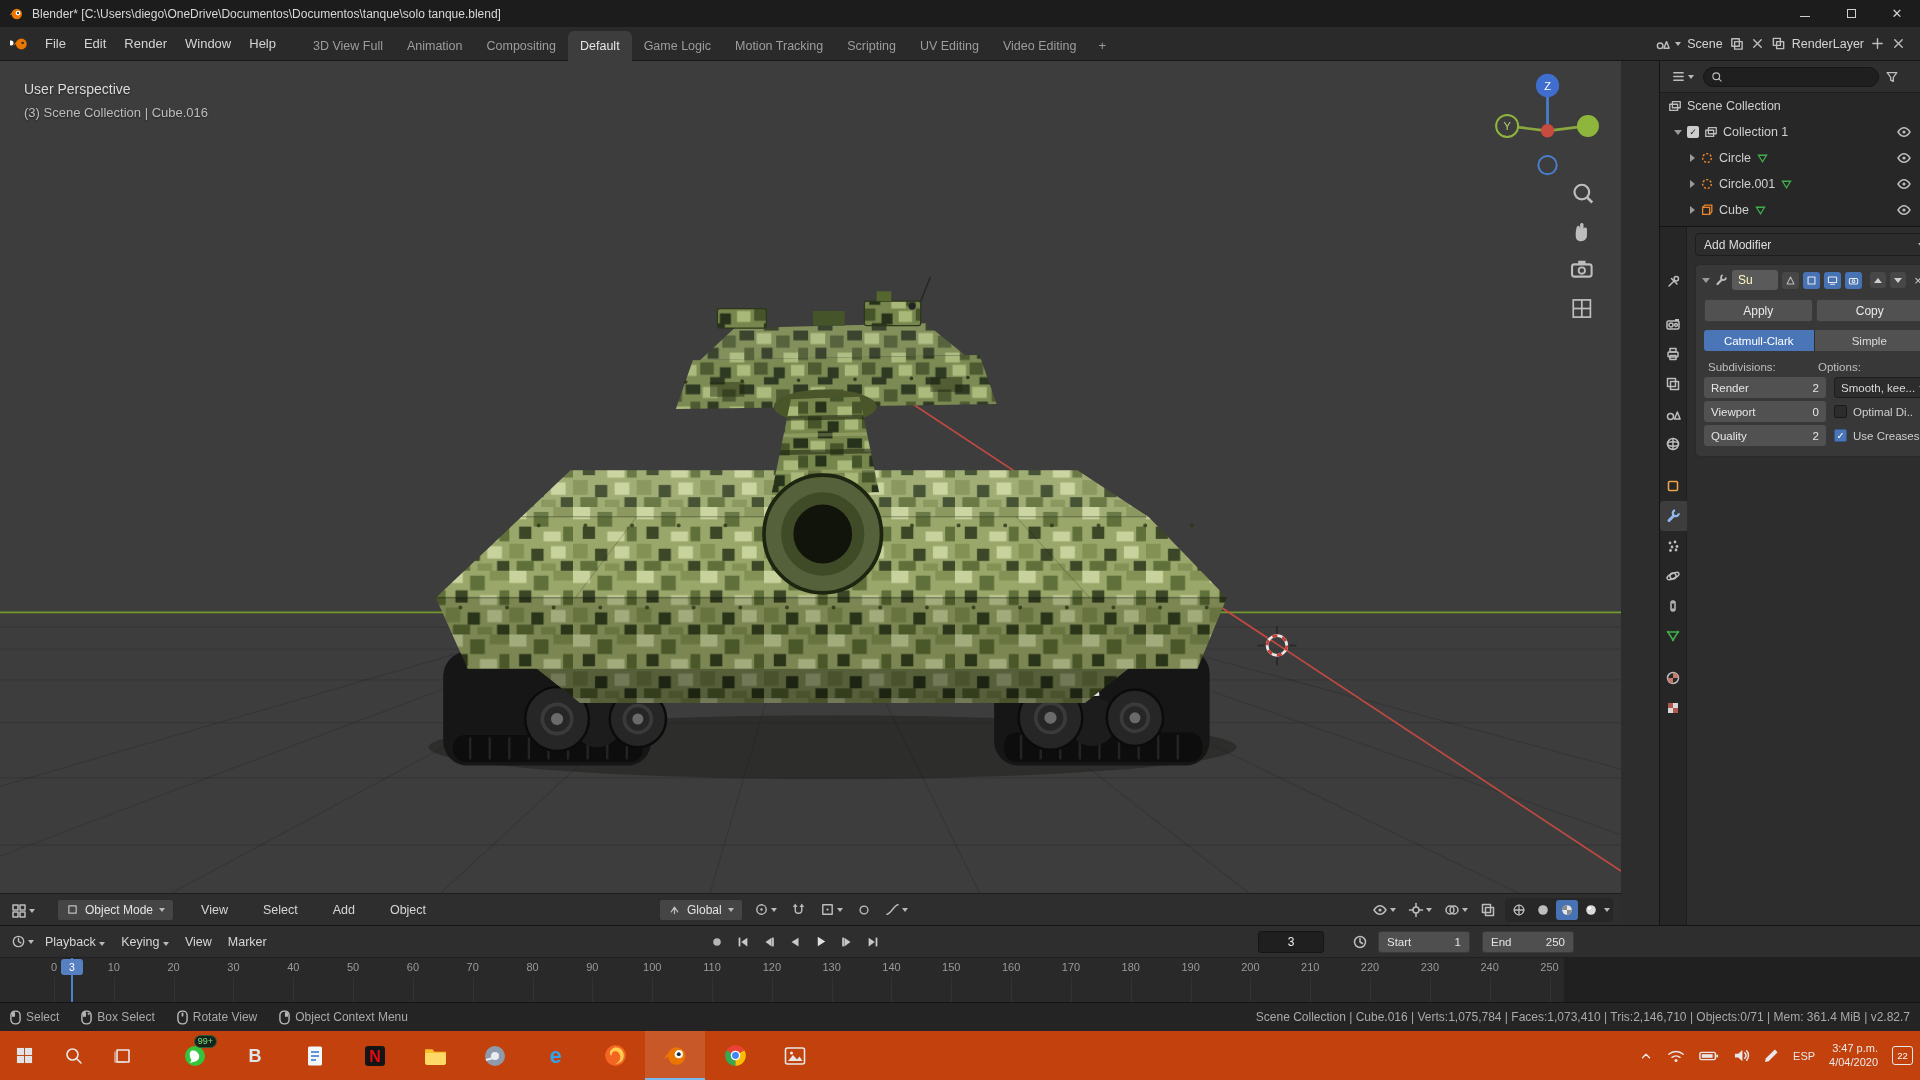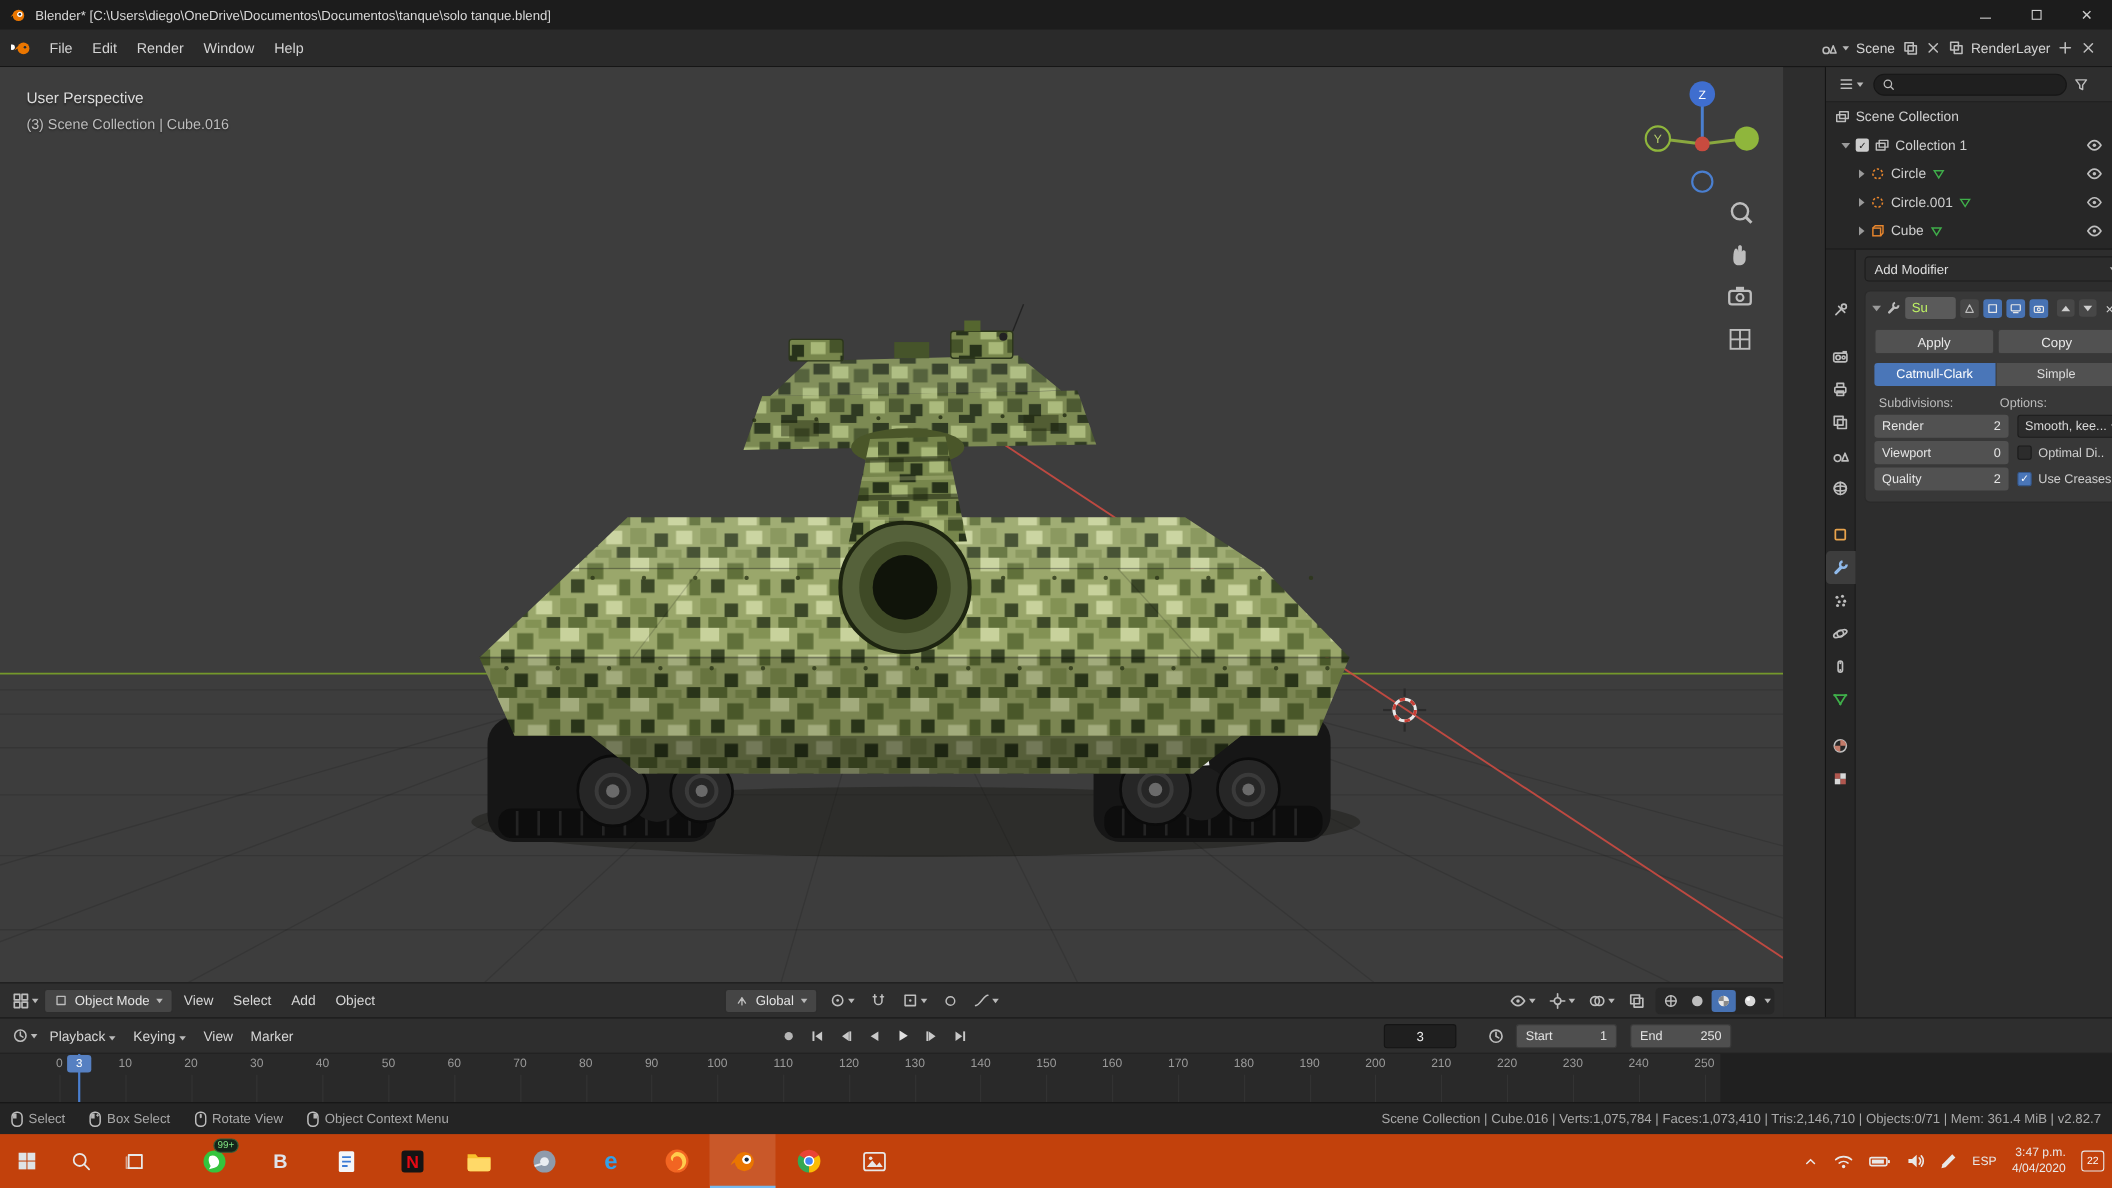--- a/index.html
+++ b/index.html
@@ -38,21 +38,21 @@
 
   
   .viewport { position:absolute; top:61px; left:0; width:1621px; height:864px; }
   .vp-canvas { position:absolute; left:0; right:0; top:0; bottom:32px; background:#3d3d3d; overflow:hidden; }
   .scene-svg { width:100%; height:100%; display:block; }
   .vp-overlay-1 { position:absolute; left:24px; top:20px; font-size:14px; color:#dcdcdc; text-shadow:0 1px 2px rgba(0,0,0,.45); }
   .vp-overlay-2 { position:absolute; left:24px; top:44px; font-size:13px; color:#bdbdbd; text-shadow:0 1px 2px rgba(0,0,0,.45); }
 
   .vp-header { position:absolute; left:0; right:0; bottom:0; height:32px; background:#2e2e2e;
     border-top:1px solid #1d1d1d; display:flex; align-items:center; padding:0 8px; color:#d0d0d0; font-size:12.5px; }
-  .hdr-group { display:flex; align-items:center; gap:2px; }
+  .hdr-group { display:flex; align-items:flex-end; gap:19px; }
   .hdr-field { display:flex; align-items:center; gap:6px; background:#454545; border:1px solid #2d2d2d;
     border-radius:3px; height:22px; padding:0 8px; font-size:12px; color:#e3e3e3; white-space:nowrap; }
   .hdr-menu { padding:4px 8px; color:#d6d6d6; white-space:nowrap; }
   .hdr-icon-btn { display:flex; align-items:center; gap:2px; padding:2px 3px; border-radius:3px; }
   .vp-center { position:absolute; left:659px; display:flex; align-items:center; gap:8px; }
   .vp-right { margin-left:auto; display:flex; align-items:center; gap:6px; }
   .shade-group { display:flex; align-items:center; gap:2px; background:#272727; border-radius:4px; padding:2px 3px; }
   .shade-btn { width:22px; height:20px; display:flex; align-items:center; justify-content:center; border-radius:3px; }
   .shade-btn.active { background:#4772b3; }
 
@@ -76,21 +76,21 @@
   .ptab.active { background:#3d3d3d; border-radius:4px 0 0 4px; }
   .props-main { flex:1; font-size:12px; color:#d6d6d6; }
   .props-bread { height:32px; display:flex; align-items:center; gap:7px; padding:0 8px; }
   .props-bread .pin { margin-left:auto; }
   .add-modifier { margin:6px 8px 0; height:23px; background:#2c2c2c; border:1px solid #1d1d1d; border-radius:4px;
     display:flex; align-items:center; padding:0 8px; color:#dedede; }
   .add-modifier .caret { margin-left:auto; }
   .mod-panel { margin:8px 8px 0; background:#383838; border-radius:5px; border:1px solid #2a2a2a; padding-bottom:10px; }
   .mod-head { height:30px; display:flex; align-items:center; gap:4px; padding:0 6px; }
   .mod-name { width:46px; height:20px; background:#5a5a5a; border-radius:3px; display:flex; align-items:center;
-    padding:0 6px; color:#bef264; font-size:12px; }
+    padding:0 6px; color:#fef9c3; font-size:12px; }
   .mod-toggle { width:17px; height:17px; border-radius:3px; background:#474747; display:flex; align-items:center; justify-content:center; }
   .mod-toggle.blue { background:#4772b3; }
   .mod-arrow { width:16px; height:16px; background:#474747; border-radius:3px; display:flex; align-items:center; justify-content:center; }
   .mod-close { width:16px; height:16px; display:flex; align-items:center; justify-content:center; color:#cfcfcf; font-size:13px; }
   .btn-row { display:flex; gap:3px; margin:4px 8px 0; }
   .blender-btn { flex:1; height:23px; background:#515151; border:1px solid #3a3a3a; border-radius:3px;
     display:flex; align-items:center; justify-content:center; color:#e9e9e9; font-size:12px; }
   .seg-row { display:flex; margin:8px 8px 0; height:21px; }
   .seg { flex:1; display:flex; align-items:center; justify-content:center; background:#515151; color:#ddd; font-size:11.5px; }
   .seg.first { border-radius:3px 0 0 3px; border-right:1px solid #2e2e2e; }
@@ -181,20 +181,32 @@
       <circle cx="11.5" cy="10" r="6" fill="#ea7600"></circle>
       <circle c="" x="13" cy="8.8" r="2.8" fill="#fff"></circle>
       <circle cx="13" cy="8.8" r="1.3" fill="#1c2a3a"></circle>
       <path d="M2.5 12c2-4 5-6 8.5-6L7.7 9C6 9.8 4 10.8 2.5 12z" fill="#ea7600"></path>
     </svg>
     <span class="menu-item">File</span>
     <span class="menu-item">Edit</span>
     <span class="menu-item">Render</span>
     <span class="menu-item">Window</span>
     <span class="menu-item">Help</span>
+    <div class="ws-tabs">
+      <span class="ws-tab">3D View Full</span>
+      <span class="ws-tab">Animation</span>
+      <span class="ws-tab">Compositing</span>
+      <span class="ws-tab active">Default</span>
+      <span class="ws-tab">Game Logic</span>
+      <span class="ws-tab">Motion Tracking</span>
+      <span class="ws-tab">Scripting</span>
+      <span class="ws-tab">UV Editing</span>
+      <span class="ws-tab">Video Editing</span>
+      <span class="ws-add">+</span>
+    </div>
     <div class="scene-widgets">
       <span class="sw-chip">
         <svg class="sw-icon" viewBox="0 0 16 16">
           <circle cx="5.5" cy="10.5" r="3" class="s1"></circle>
             <path d="M9.5 13l2.8-7 2.8 7z" class="s1"></path>
         </svg>
         <span class="caret"></span>
       </span>
       <span>Scene</span>
       <svg class="sw-icon" viewBox="0 0 16 16">

